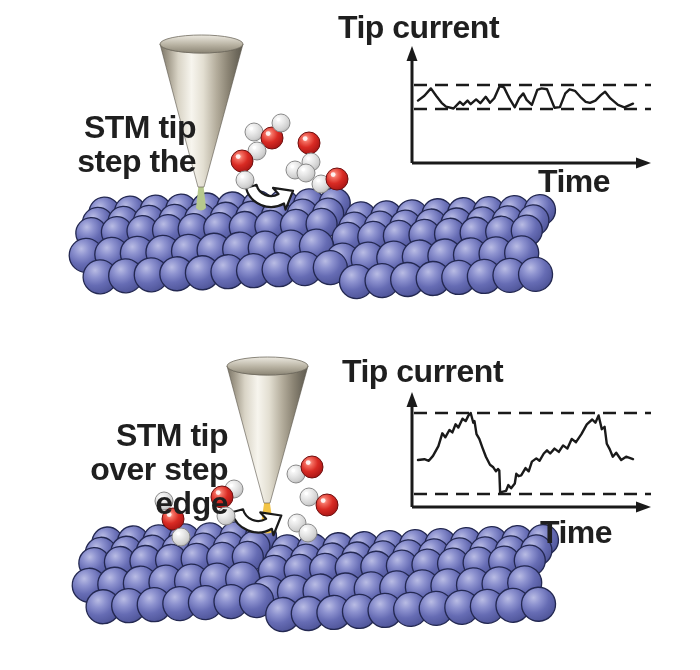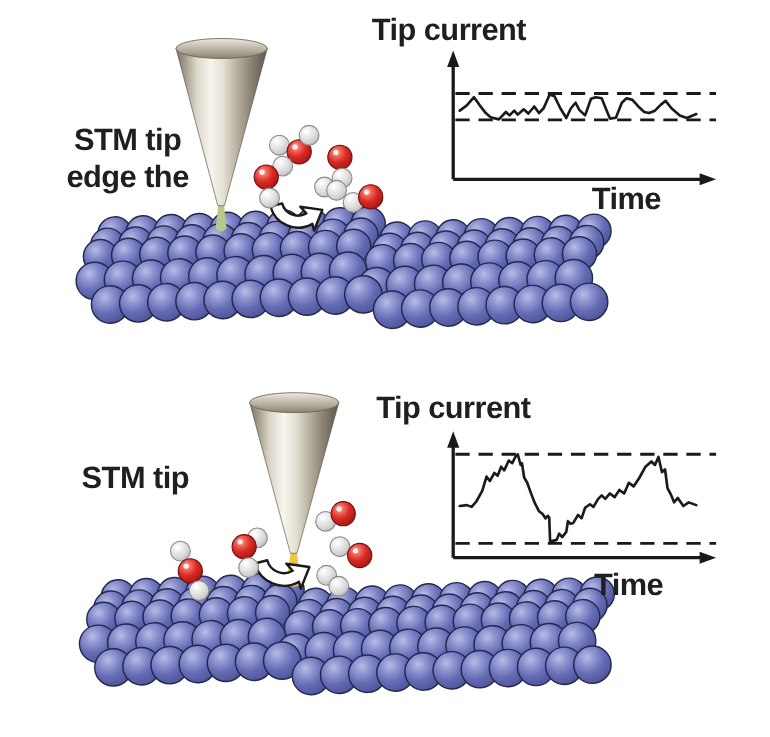--- a/index.html
+++ b/index.html
@@ -3,23 +3,23 @@
 <meta charset="utf-8">
 <style>
   html,body{margin:0;padding:0;background:#fff;}
   .canvas{
     position:relative; width:700px; height:670px; background:#ffffff;
     font-family:"Liberation Sans", sans-serif; overflow:hidden;
   }
   .illustration{position:absolute; left:0; top:0; z-index:1;}
   .txt{
     position:absolute; z-index:3; color:#1f1f1f; font-weight:bold;
-    letter-spacing:-0.5px; line-height:34px; font-size:28px;
+    letter-spacing:-0.5px; line-height:34px; font-size:32px;
   }
-  .panel-label{text-align:center;}
+  .panel-label{text-align:right;}
   .graph-title{white-space:nowrap;}
   .time-label{}
   .plot{position:absolute; z-index:2;}
 </style>
 </head>
 <body>
 
 <div class="canvas">
 
   <svg id="art" class="illustration" width="700" height="670" viewBox="0 0 700 670">
@@ -309,39 +309,40 @@
         <linearGradient id="gRim" x1="0" y1="0" x2="0" y2="1">
           <stop offset="0%" stop-color="#ece9e0"></stop>
           <stop offset="55%" stop-color="#b8b2a2"></stop>
           <stop offset="100%" stop-color="#8b8575"></stop>
         </linearGradient>
       </defs>
     </svg>
 
   <div class="txt panel-label" style="left:36px; top:110px; width:160px;">
     <div>STM tip</div>
-    <div>edge the</div>
+    <div>step the</div>
   </div>
 
   <div class="txt graph-title" style="left:338px; top:10px;">Tip current</div>
 
   <svg id="plot0" class="plot" style="left:399px; top:44px;" width="260" height="130" viewBox="0 0 260 130">
       <line x1="13" y1="12" x2="13" y2="119" stroke="#1a1a1a" stroke-width="3"></line>
       <line x1="13" y1="119" x2="241" y2="119" stroke="#1a1a1a" stroke-width="3"></line>
       <polygon points="13,2 7.5,17 18.5,17" fill="#1a1a1a"></polygon>
       <polygon points="252,119 237,113.5 237,124.5" fill="#1a1a1a"></polygon>
       <line x1="15" y1="41" x2="252" y2="41" stroke="#1a1a1a" stroke-width="2.6" stroke-dasharray="13 8"></line>
       <line x1="15" y1="65" x2="252" y2="65" stroke="#1a1a1a" stroke-width="2.6" stroke-dasharray="13 8"></line>
       <polyline points="19.0,56.6 25.4,51.8 31.9,44.4 37.3,52.0 42.6,58.8 47.0,62.6 54.5,64.5 60.9,57.8 64.2,60.9 68.5,56.6 71.7,60.2 77.1,55.4 81.3,59.2 86.7,52.8 91.0,58.8 95.3,54.2 100.7,42.0 105.0,43.4 110.4,54.4 115.8,63.3 120.0,54.4 124.3,49.4 127.6,55.9 132.9,60.9 138.3,45.8 142.6,44.4 148.0,45.3 152.3,55.9 155.5,63.8 160.9,63.1 166.3,49.4 170.6,45.3 175.9,46.8 181.3,52.8 186.7,57.8 191.0,58.8 196.4,56.6 201.8,51.1 206.1,47.7 211.4,54.4 219.0,60.9 225.4,63.3 234.0,59.7" fill="none" stroke="#1a1a1a" stroke-width="2.4" stroke-linejoin="round" stroke-linecap="round"></polyline>
     </svg>
 
   <div class="txt time-label" style="left:538px; top:164px; width:95px;">Time</div>
 
   <div class="txt panel-label" style="left:18px; top:418px; width:210px;">
     <div>STM tip</div>
+    <div>over step edge</div>
   </div>
 
   <div class="txt graph-title" style="left:342px; top:354px;">Tip current</div>
 
   <svg id="plot1" class="plot" style="left:399px; top:388px;" width="260" height="130" viewBox="0 0 260 130">
       <line x1="13" y1="14" x2="13" y2="119" stroke="#1a1a1a" stroke-width="3"></line>
       <line x1="13" y1="119" x2="241" y2="119" stroke="#1a1a1a" stroke-width="3"></line>
       <polygon points="13,4 7.5,19 18.5,19" fill="#1a1a1a"></polygon>
       <polygon points="252,119 237,113.5 237,124.5" fill="#1a1a1a"></polygon>
       <line x1="15" y1="25" x2="252" y2="25" stroke="#1a1a1a" stroke-width="2.6" stroke-dasharray="13 8"></line>

